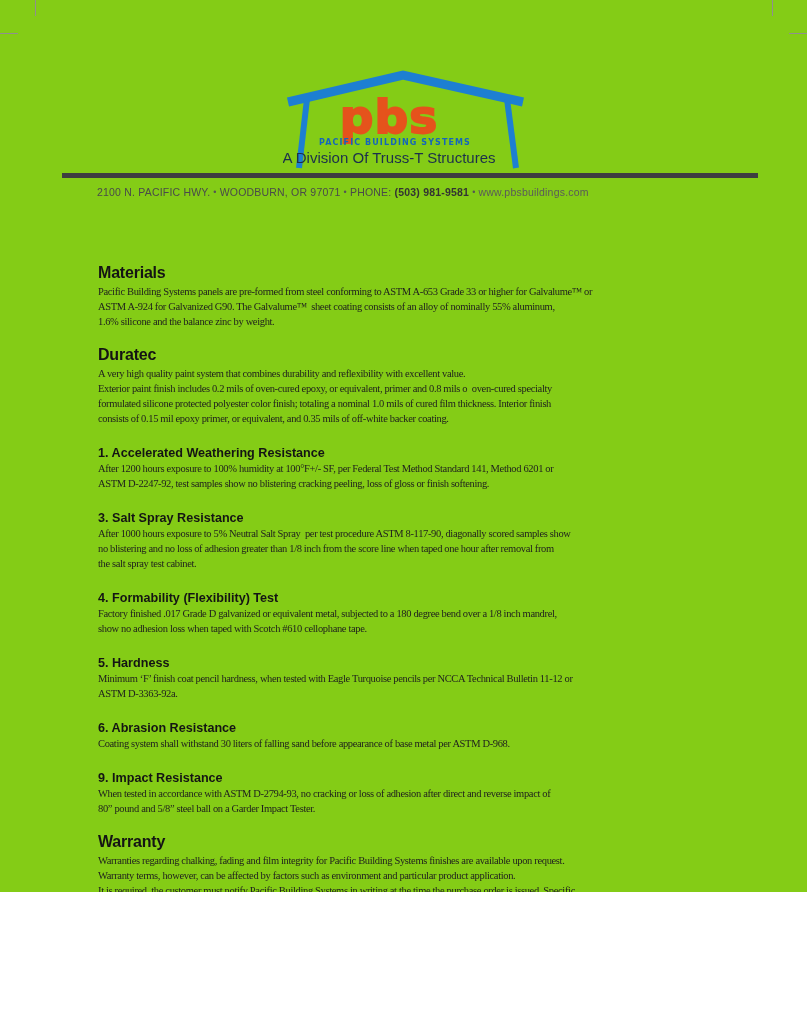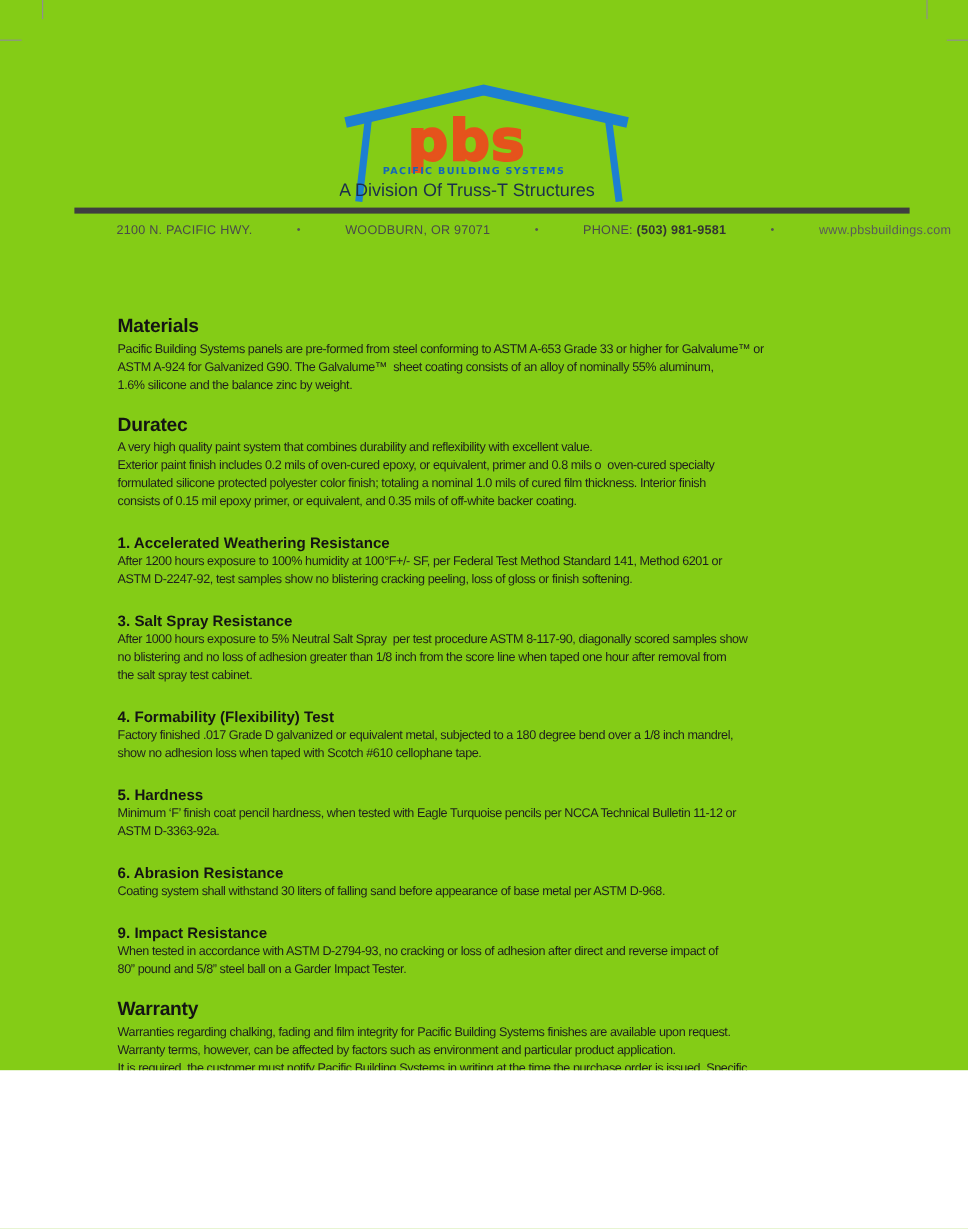--- a/index.html
+++ b/index.html
@@ -7,33 +7,33 @@
   body { font-family:"Liberation Sans", sans-serif; }
   .page { position:relative; width:807px; height:892px; background:#84cc16; overflow:hidden; }
 
   
   .crop { position:absolute; background:#8f8f8f; }
 
   
   .logo { position:absolute; left:283px; top:70px; width:250px; height:104px; }
   .rule { position:absolute; left:62px; top:173px; width:696px; height:5px; background:#3e3e40; }
   .contact { position:absolute; left:97px; top:186px; width:660px; display:flex; align-items:baseline;
-             gap:37px; font-size:10.5px; color:#4a4a4a; letter-spacing:0.2px; white-space:nowrap; }
+             gap:3px; font-size:10.5px; color:#4a4a4a; letter-spacing:0.2px; white-space:nowrap; }
   .contact .seg { color:#4a4a4a; }
   .contact .phone-num { font-weight:bold; color:#333333; }
   .contact .dot { font-size:9px; color:#555555; position:relative; top:-1px; }
   .contact .site { color:#5a5a5a; }
 
   
   .content { position:absolute; left:98px; top:248px; width:660px; color:#1d1d1d; }
   .h-major { font-size:16px; line-height:18px; font-weight:bold; color:#141414;
              letter-spacing:-0.2px; margin:17px 0 2px; }
   .sec:first-child .h-major { margin-top:16px; }
   .h-minor { font-size:12.6px; line-height:14px; font-weight:bold; color:#141414; margin:20px 0 1px; }
-  .body { font-size:10.5px; line-height:15px; letter-spacing:-0.35px; white-space:pre; color:#1e1e1e; }
+  .body { font-size:10.5px; line-height:15px; letter-spacing:-0.35px; white-space:pre; color:#1e1e1e;font-family:Liberation Serif, serif; }
 </style>
 </head>
 <body>
 
 <div class="page">
 
   <div class="crop" style="left:35px; top:0; width:1px; height:16px;"></div>
   <div class="crop" style="left:0; top:33px; width:18px; height:1px;"></div>
   <div class="crop" style="left:772px; top:0; width:1px; height:16px;"></div>
   <div class="crop" style="left:789px; top:33px; width:18px; height:1px;"></div>

